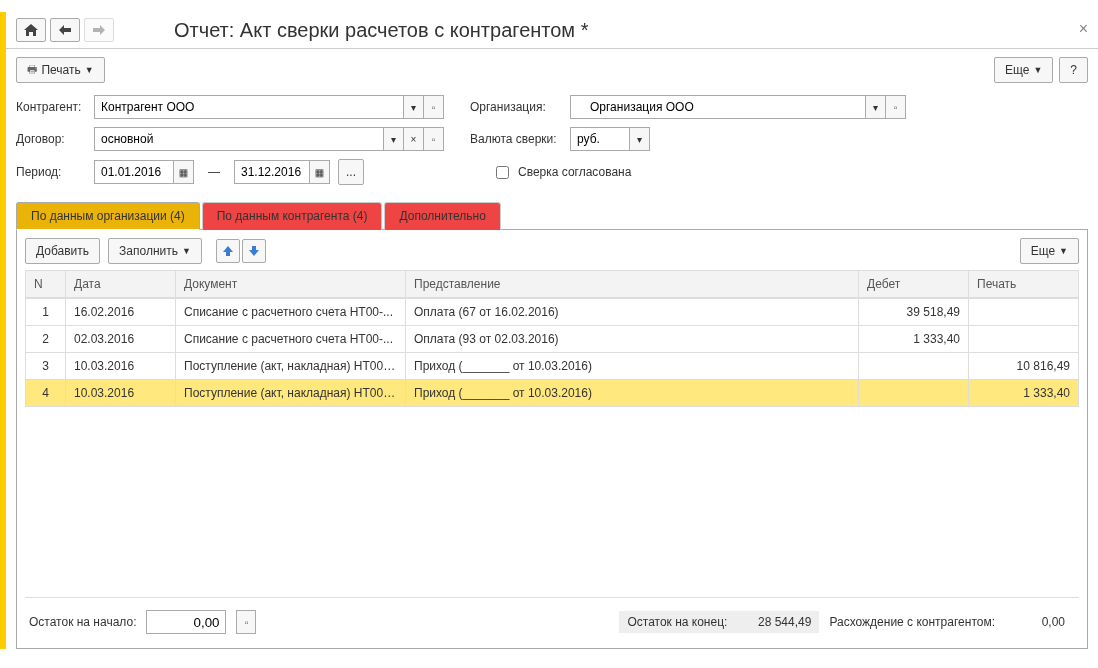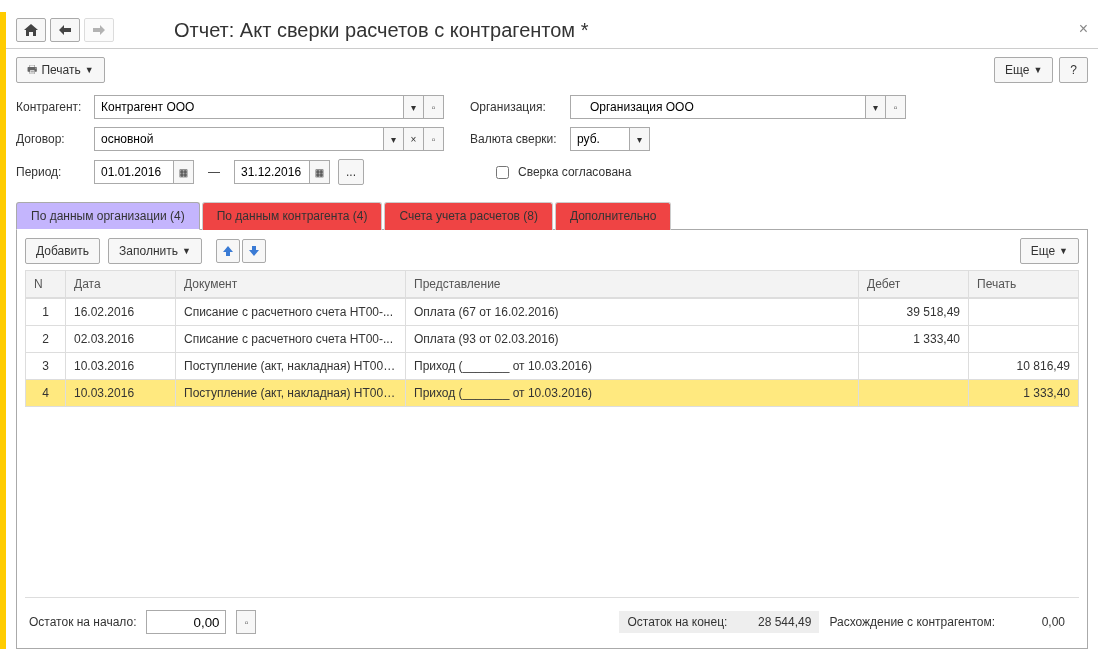--- a/index.html
+++ b/index.html
@@ -57,21 +57,21 @@
   .dash-sep { margin: 0 6px; }
   .checkbox-wrap { display: flex; align-items: center; gap: 6px; }
   .tabs {
     display: flex; border-bottom: 1px solid #aaa; margin: 0 10px;
   }
   .tab {
     padding: 6px 14px; border: 1px solid #ccc; border-bottom: none;
     background: #ef4444; cursor: pointer; margin-right: 2px;
     border-radius: 3px 3px 0 0; position: relative; top: 1px;
   }
-  .tab.active { background: #c4b5fd; border-color: #aaa; border-bottom: 1px solid #fff; }
+  .tab.active { background: #eab308; border-color: #aaa; border-bottom: 1px solid #fff; }
   .tab-content { border: 1px solid #aaa; border-top: none; margin: 0 10px 10px 10px; padding: 8px; }
   .grid-toolbar { display: flex; align-items: center; gap: 8px; margin-bottom: 6px; }
   .arrow-btns { display: flex; gap: 2px; margin-left: 6px; }
   .arrow-btn {
     width: 24px; height: 24px; border: 1px solid #aaa; background: #f7f7f7;
     display: flex; align-items: center; justify-content: center; cursor: pointer;
     border-radius: 2px;
   }
   .arrow-btn svg { width: 10px; height: 10px; }
   table.grid { width: 100%; border-collapse: collapse; table-layout: fixed; }
@@ -182,21 +182,20 @@
       <div class="checkbox-wrap" style="margin-left:120px">
         <input type="checkbox" style="">
         <span>Сверка согласована</span>
       </div>
     </div>
   </div>
 
   <div class="tabs" id="tabs">
       <div class="tab active">По данным организации (4)</div>
       <div class="tab">По данным контрагента (4)</div>
-      <div class="tab">Счета учета расчетов (8)</div>
       <div class="tab">Дополнительно</div>
     </div>
 
   <div class="tab-content">
     <div class="grid-toolbar">
       <div class="btn">Добавить</div>
       <div class="btn">
         <span>Заполнить</span>
         <span class="caret">▼</span>
       </div>

